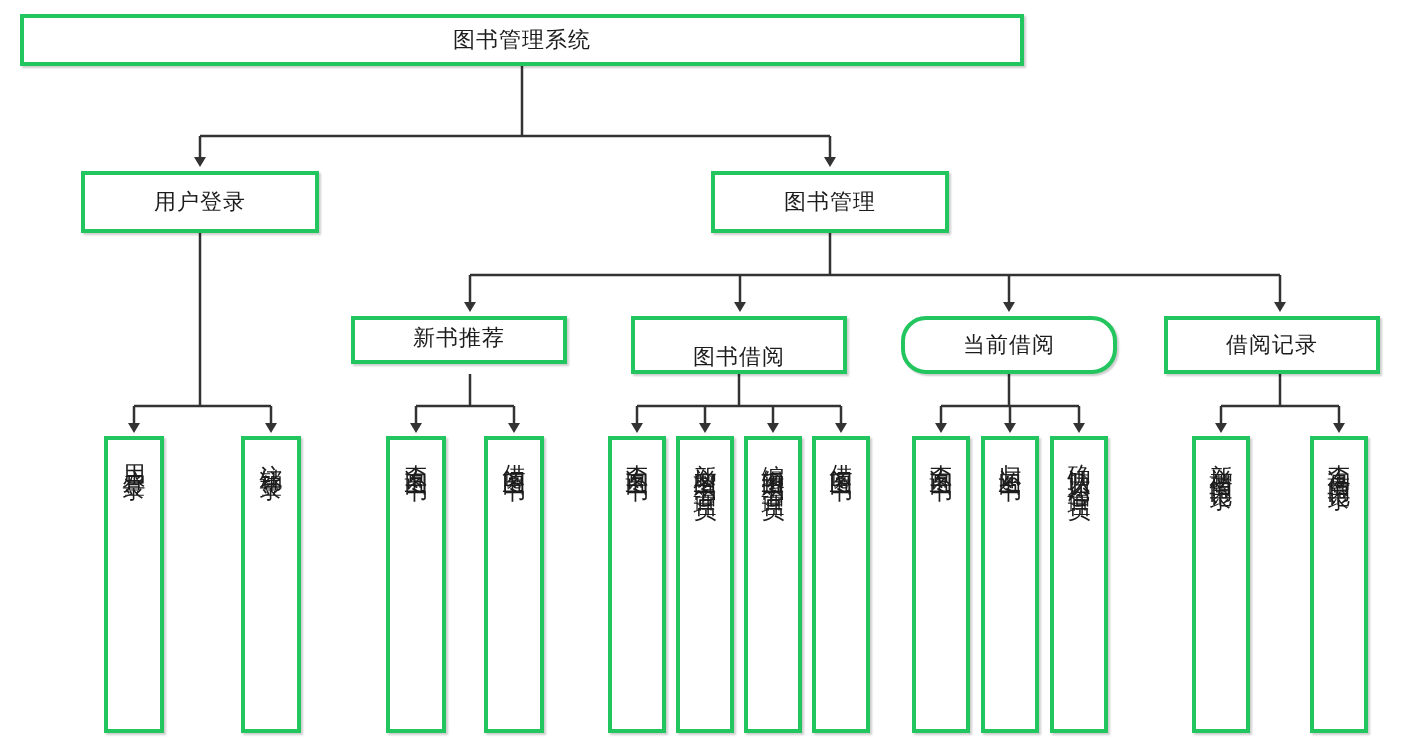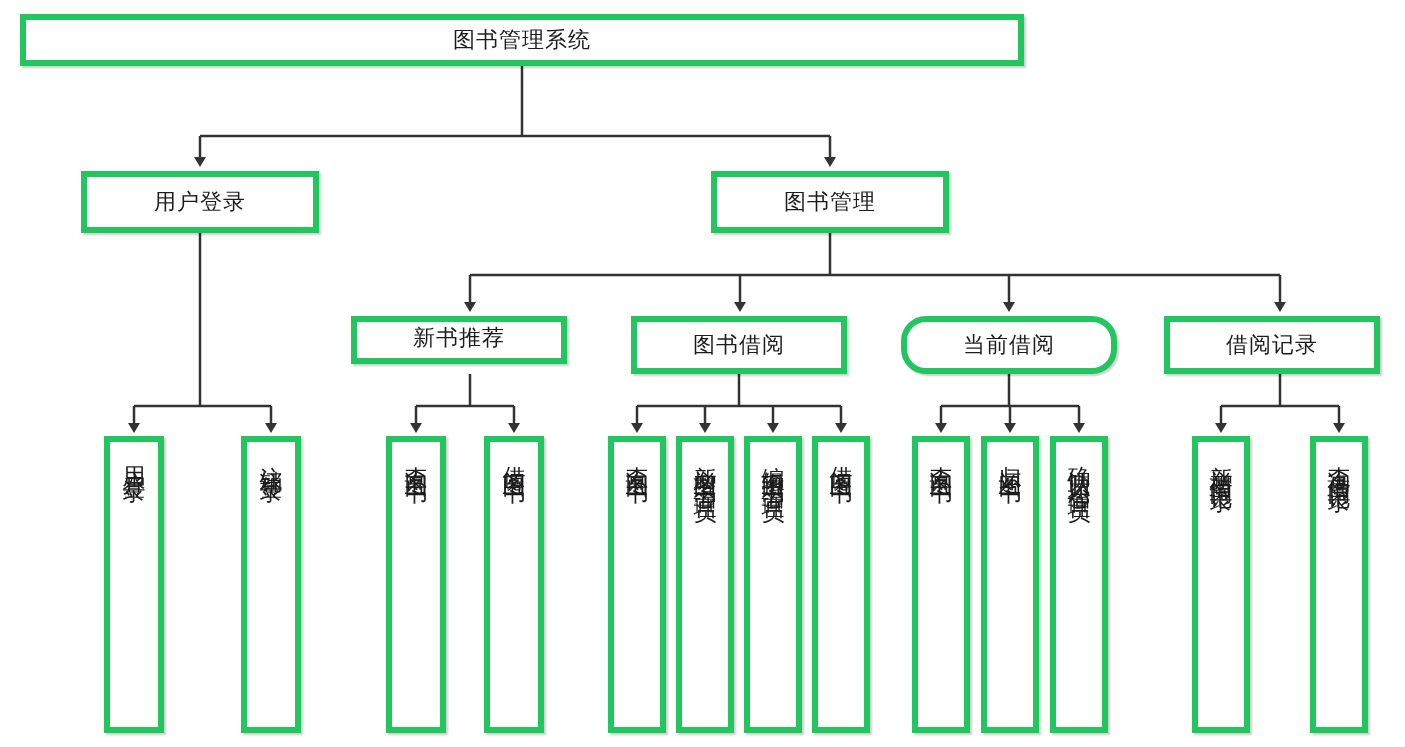--- a/index.html
+++ b/index.html
@@ -22,21 +22,21 @@
     left: 0;
     top: 0;
     width: 1405px;
     height: 747px;
     pointer-events: none;
   }
   .node {
     position: absolute;
     box-sizing: border-box;
     background: #ffffff;
-    border: 6px solid #22c55e;
+    border: 4px solid #22c55e;
     box-shadow: 2px 2px 2px rgba(0,0,0,0.20);
     display: flex;
     align-items: center;
     justify-content: center;
     color: #1c1c1c;
   }
   .node .label {
     display: block;
     text-align: center;
     line-height: 1.25;
@@ -128,21 +128,21 @@
       </div>
       <div class="node horiz" style="left: 81px; top: 171px; width: 238px; height: 62px;">
         <span class="label">用户登录</span>
       </div>
       <div class="node horiz" style="left: 711px; top: 171px; width: 238px; height: 62px;">
         <span class="label">图书管理</span>
       </div>
       <div class="node horiz" style="left: 351px; top: 316px; width: 216px; height: 48px; font-family: Liberation Mono, monospace;">
         <span class="label">新书推荐</span>
       </div>
-      <div class="node horiz" style="left: 631px; top: 316px; width: 216px; height: 58px;">
+      <div class="node horiz" style="left: 631px; top: 316px; width: 216px; height: 58px; align-items: flex-end;">
         <span class="label">图书借阅</span>
       </div>
       <div class="node horiz" style="left: 901px; top: 316px; width: 216px; height: 58px; border-radius: 25px;">
         <span class="label">当前借阅</span>
       </div>
       <div class="node horiz" style="left: 1164px; top: 316px; width: 216px; height: 58px;">
         <span class="label">借阅记录</span>
       </div>
       <div class="node vert" style="left: 104px; top: 436px; width: 60px; height: 297px;">
         <span class="label">用户登录</span>

